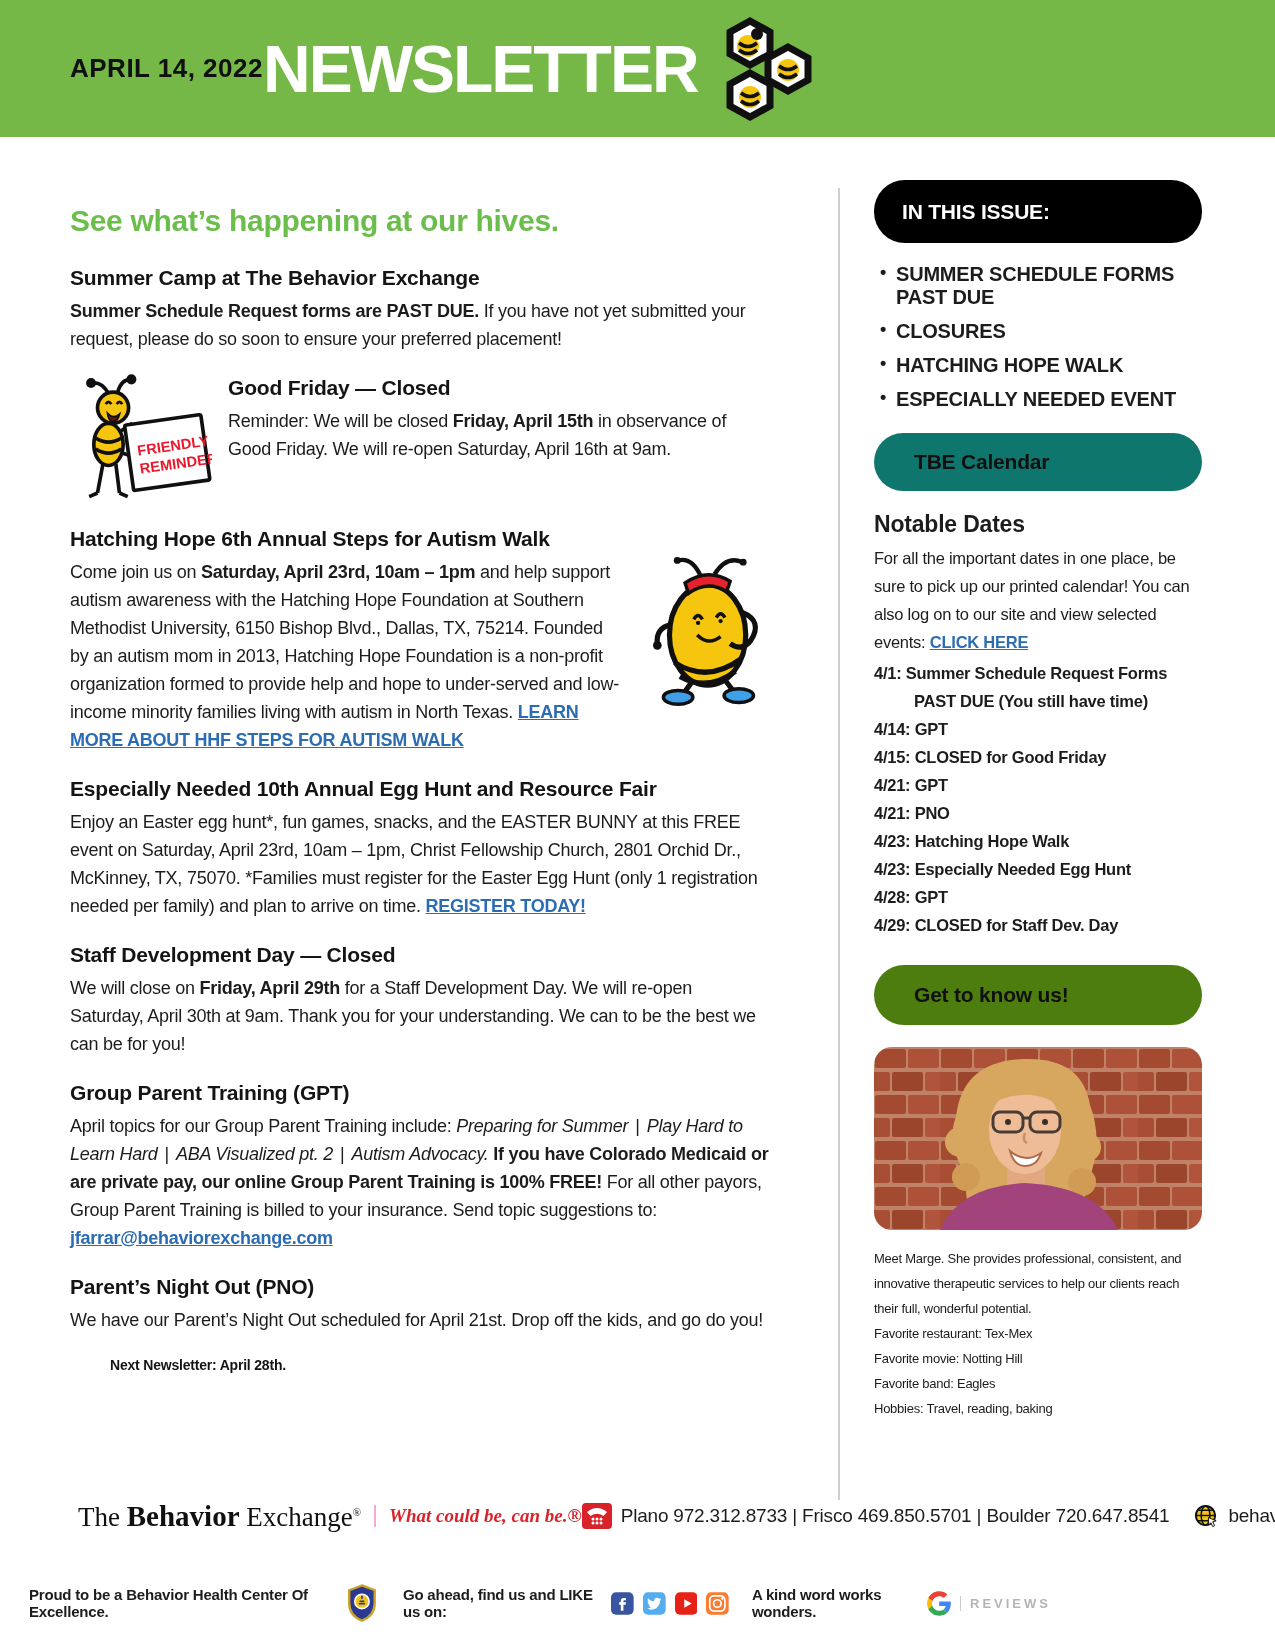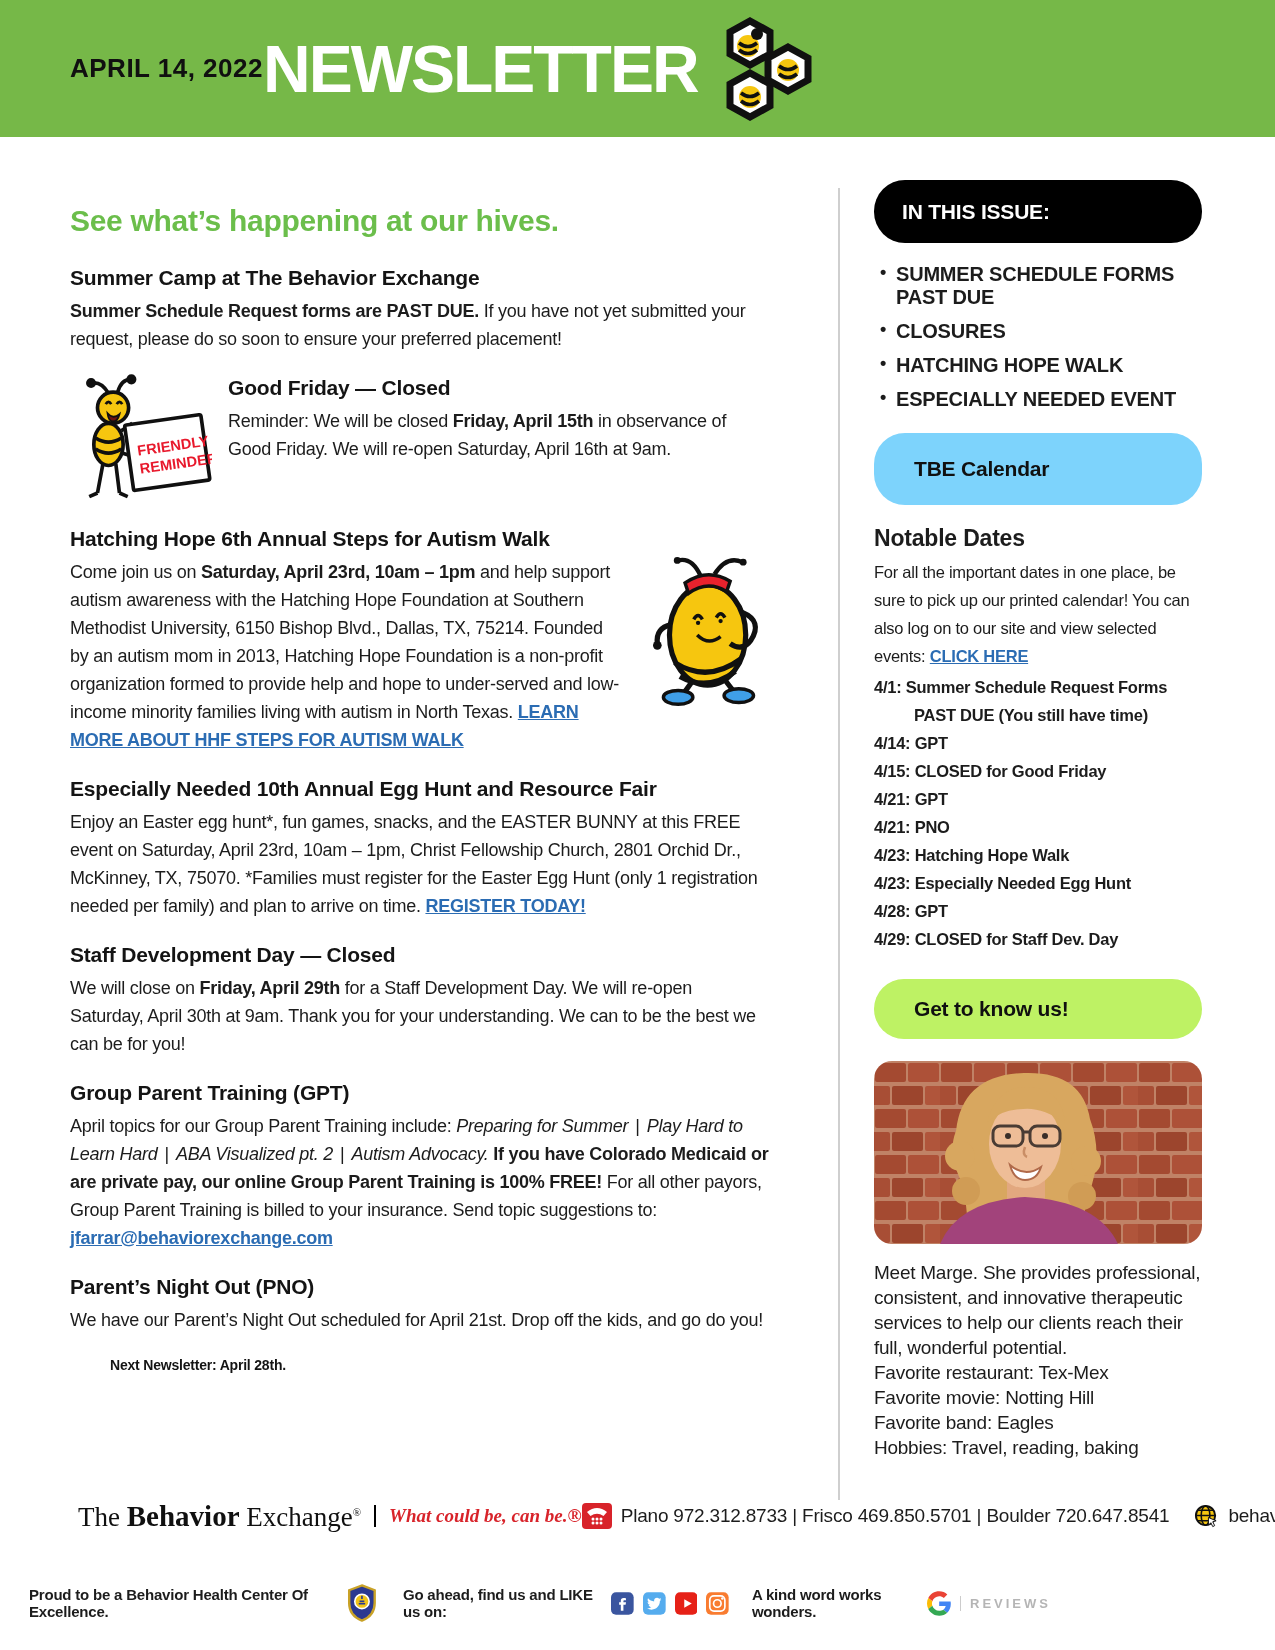--- a/index.html
+++ b/index.html
@@ -25,41 +25,41 @@
   .gf-row{display:flex;gap:16px;align-items:flex-start;}
   .gf-bee{flex:0 0 142px;width:142px;height:132px;margin-top:-4px;}
   .walk-bee{float:right;width:130px;height:156px;margin:-8px 0 4px 20px;}
   
   .v-divider{position:absolute;left:838px;top:188px;width:2px;height:1312px;background:#cfcfcf;}
   
   .sidebar{position:absolute;left:874px;top:180px;width:328px;}
   .box{border-radius:31px;display:flex;align-items:center;box-sizing:border-box;
        font-weight:bold;font-size:21px;letter-spacing:-.2px;}
   .box-black{background:#000000;color:#fff;height:63px;padding-left:28px;}
-  .box-blue{background:#7dd3fc;color:#101010;height:72px;padding-left:40px;margin-top:16px;}
-  .box-red{background:#bef264;color:#101010;height:60px;padding-left:40px;margin-top:26px;}
+  .box-blue{background:#0f766e;color:#101010;height:58px;padding-left:40px;margin-top:16px;}
+  .box-red{background:#4d7c0f;color:#101010;height:60px;padding-left:40px;margin-top:26px;}
   .issue-list{list-style:none;margin:20px 0 22px;padding:0 0 0 6px;font-weight:bold;font-size:20px;}
   .issue-list li{margin-bottom:11px;padding-left:16px;position:relative;letter-spacing:-.2px;}
   .issue-list li::before{content:"•";position:absolute;left:0;top:-1px;font-size:18px;}
   .sb-h3{font-size:23px;font-weight:bold;margin:20px 0 6px;letter-spacing:-.2px;}
   .sb-p{font-size:16.5px;line-height:28px;letter-spacing:-.25px;}
   .dates{font-weight:bold;font-size:16.5px;line-height:28px;margin-top:3px;letter-spacing:-.25px;}
   .dates div{padding-left:40px;text-indent:-40px;}
   .photo{margin-top:22px;width:328px;height:183px;border-radius:18px;overflow:hidden;}
   .photo svg{display:block;}
-  .bio{margin-top:16px;font-size:19px;line-height:25px;letter-spacing:-.25px;}
+  .bio{margin-top:16px;font-size:13px;line-height:25px;letter-spacing:-.25px;}
   
   .footer{position:absolute;left:0;top:1476px;width:1051px;}
   .f-row1{display:flex;align-items:center;box-sizing:border-box;padding:0 64px 0 68px;height:80px;}
   .f-logo{width:64px;height:70px;}
   .wordmark{font-family:"Liberation Serif",serif;font-size:27px;color:#101010;margin-left:10px;white-space:nowrap;}
   .wordmark .wb{font-weight:bold;font-size:29px;}
   .wordmark sup{font-size:11px;}
   .tagline{font-family:"Liberation Serif",serif;font-style:italic;font-weight:bold;color:#D8232A;
-           font-size:19px;margin-left:13px;padding-left:13px;border-left:2px solid #000000;white-space:nowrap;}
+           font-size:19px;margin-left:13px;padding-left:13px;border-left:2px solid #f9a8d4;white-space:nowrap;}
   .f-contact{margin-left:auto;display:flex;align-items:center;gap:9px;font-size:19px;letter-spacing:-.2px;white-space:nowrap;}
   .f-row2{display:flex;align-items:center;justify-content:center;gap:9px;margin-top:24px;
           font-size:15px;font-weight:bold;letter-spacing:-.2px;padding-left:29px;}
   .soc{width:27px;height:27px;display:inline-block;}
   .reviews{color:#b5b5b5;font-size:13px;letter-spacing:3px;border-left:1px solid #ccc;padding-left:9px;}
   .g-logo{width:29px;height:29px;}
   .badge{width:38px;height:46px;margin:0 16px 0 4px;}
   .ph-icon{width:30px;height:26px;} .globe-icon{width:25px;height:25px;margin-left:16px;}
 </style>
 </head>

